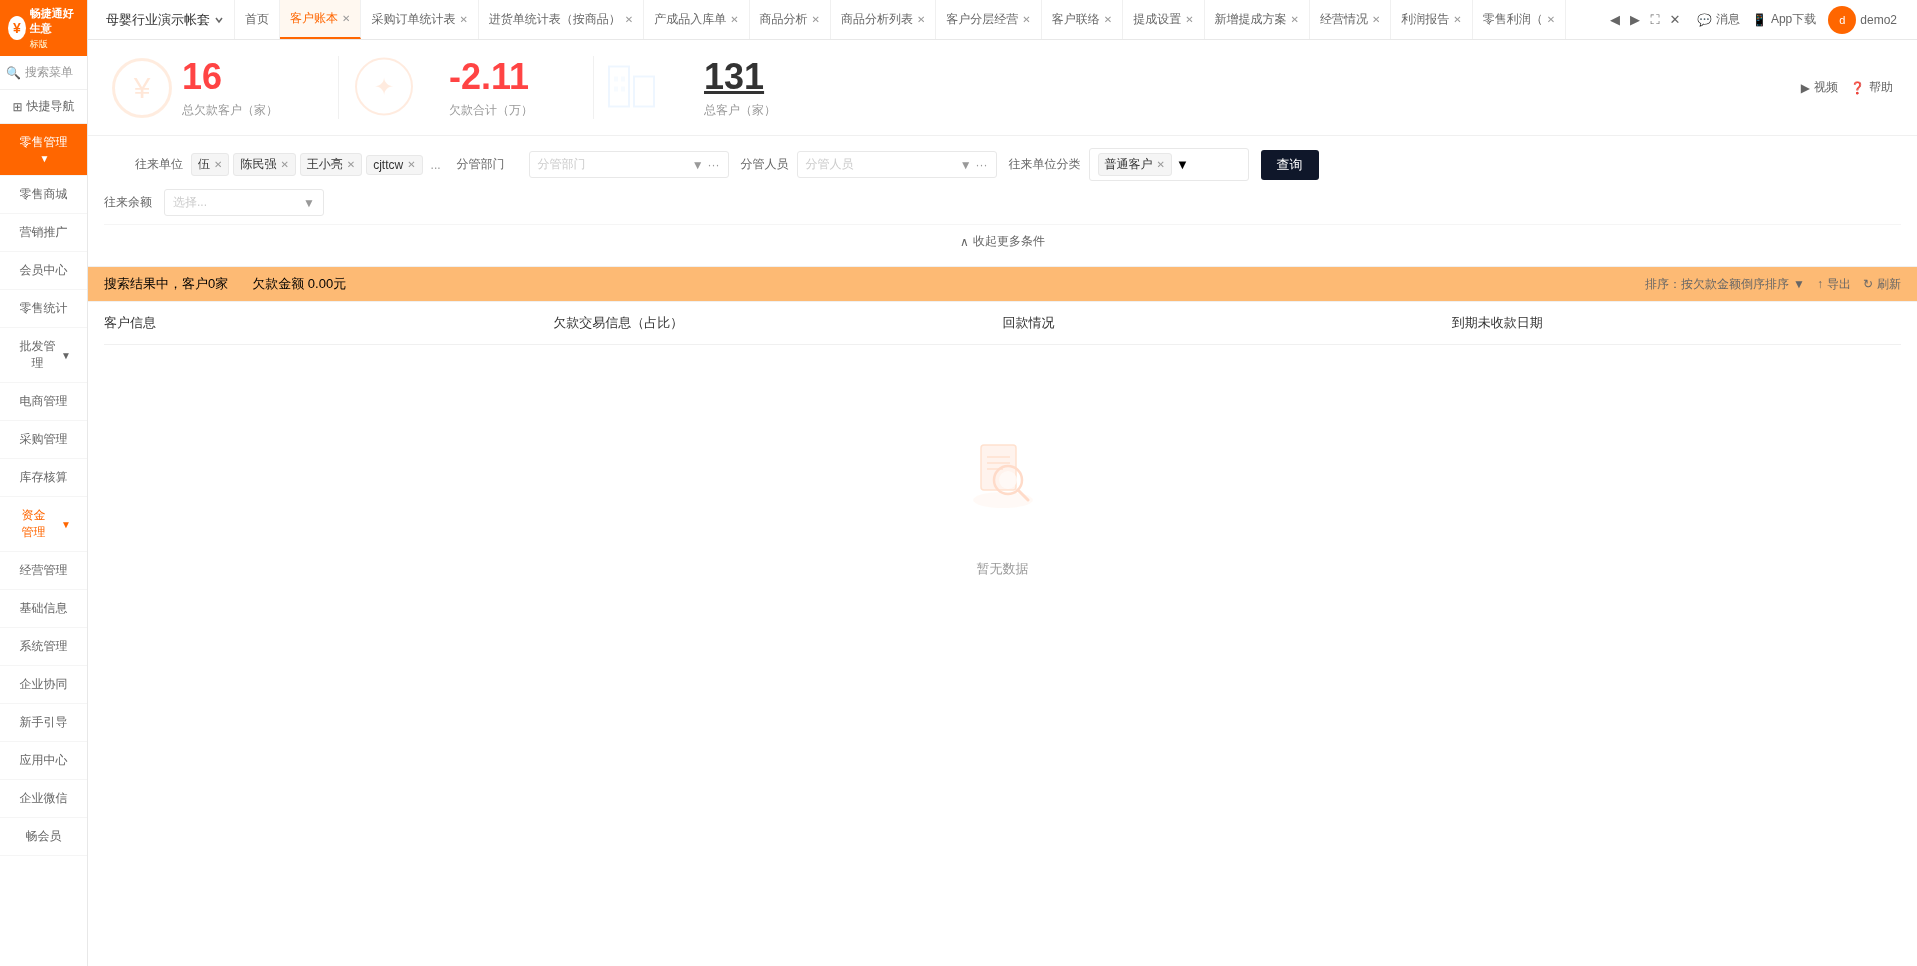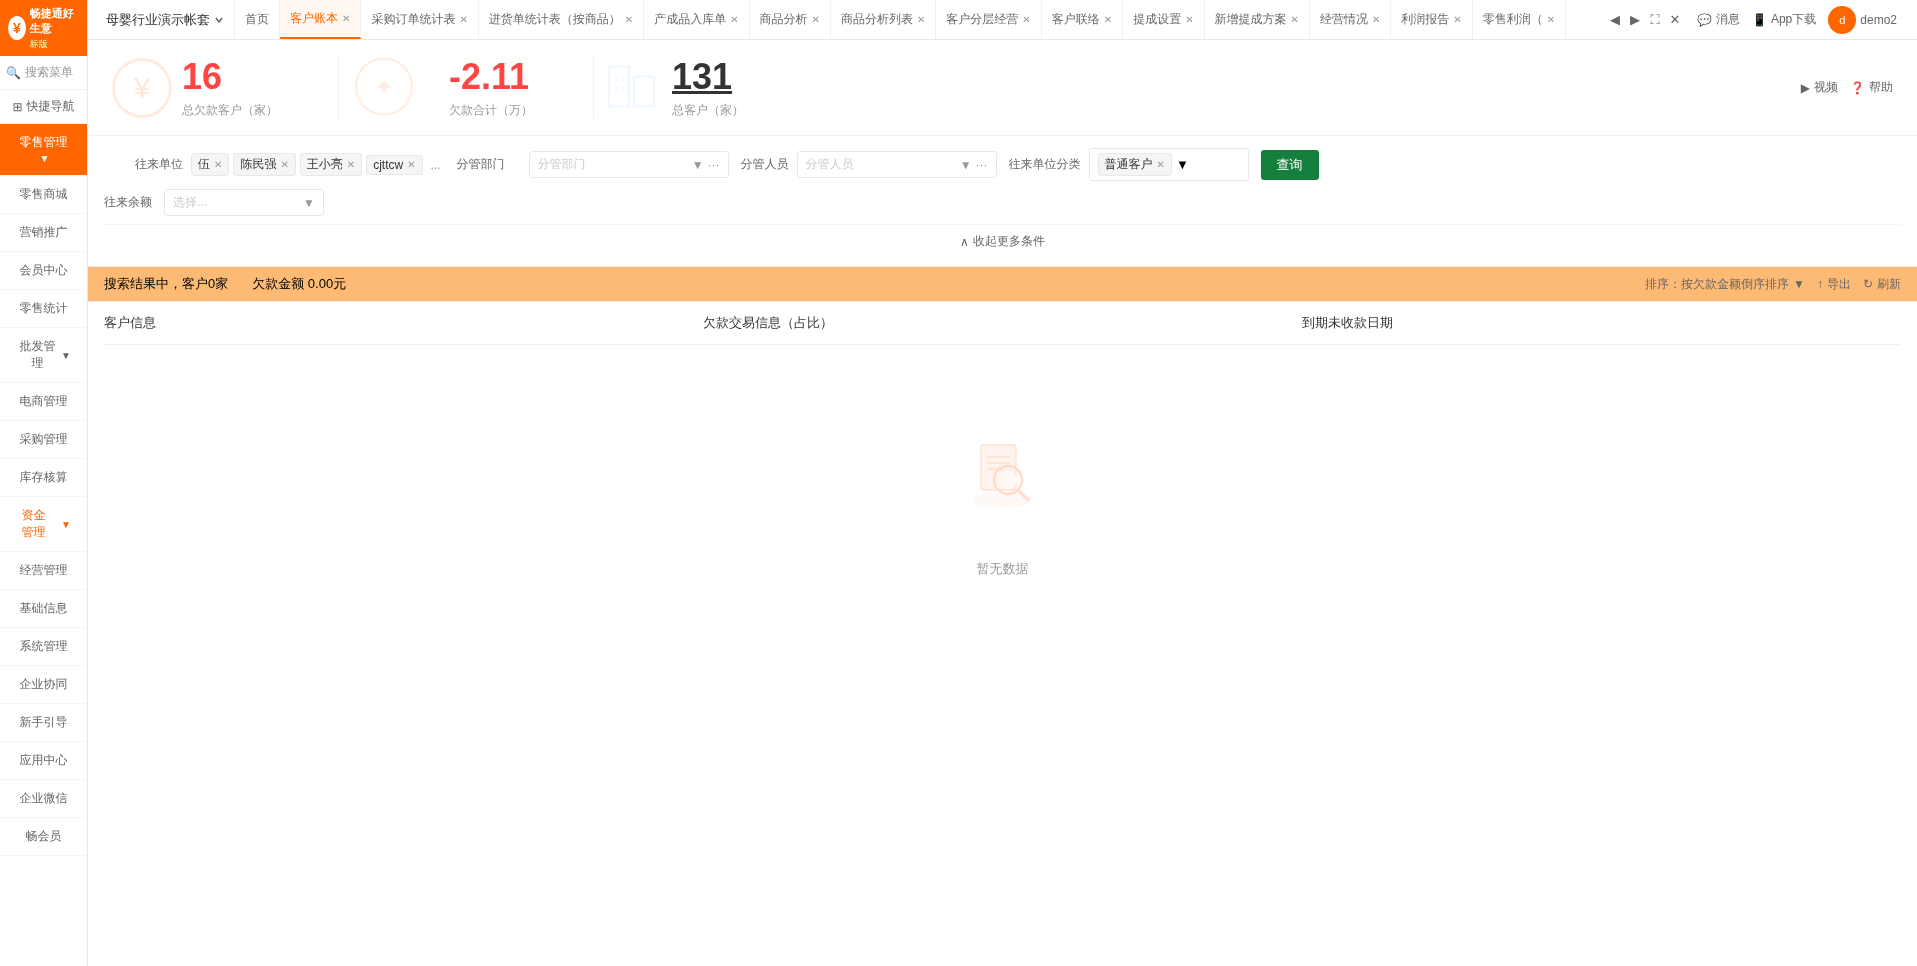--- a/index.html
+++ b/index.html
@@ -62,21 +62,21 @@
     .table-col-1 { flex: 2; }
     .table-col-2 { flex: 2; }
     .table-col-3 { flex: 2; }
     .table-col-4 { flex: 2; }
 
     
     .empty-state { display: flex; flex-direction: column; align-items: center; justify-content: center; padding: 80px 0; }
     .empty-text { font-size: 13px; color: #999; }
 
     
-    .query-btn { background: #15803d; color: #fff; border: none; border-radius: 3px; padding: 6px 16px; font-size: 13px; cursor: pointer; }
+    .query-btn { background: #0f172a; color: #fff; border: none; border-radius: 3px; padding: 6px 16px; font-size: 13px; cursor: pointer; }
 
     .tab-nav-arrow { width: 20px; height: 40px; display: flex; align-items: center; justify-content: center; color: #666; cursor: pointer; flex-shrink: 0; }
   </style>
 </head>
 <body>
 
 <div class="sidebar">
   <div class="sidebar-logo">
     <div style="display:flex;align-items:center;gap:4px;">
       <div style="width:24px;height:24px;background:#fff;border-radius:50%;display:flex;align-items:center;justify-content:center;">
@@ -243,21 +243,21 @@
             <circle cx="30" cy="30" r="28" stroke="#ff6600" stroke-width="2" fill="none"></circle>
             <text x="30" y="38" text-anchor="middle" font-size="24" fill="#ff6600">✦</text>
           </svg>
         </div>
         <div style="margin-left:50px;">
           <div class="stat-value red" style="font-size:36px;font-weight:bold;color:#ff4444;">-2.11</div>
           <div class="stat-label">欠款合计（万）</div>
         </div>
       </div>
 
-      <div style="position:relative;display:flex;align-items:center;padding:0 28px;min-width:200px;border-left:1px solid #f0f0f0;">
+      <div style="position:relative;display:flex;align-items:center;padding:0 60px;min-width:200px;border-left:1px solid #f0f0f0;">
         <div style="position:absolute;left:10px;top:50%;transform:translateY(-50%);opacity:0.1;">
           <svg width="60" height="50" viewBox="0 0 60 50">
             <rect x="5" y="5" width="20" height="40" stroke="#66aaff" stroke-width="2" fill="none"></rect>
             <rect x="30" y="15" width="20" height="30" stroke="#66aaff" stroke-width="2" fill="none"></rect>
             <rect x="10" y="15" width="4" height="5" fill="#66aaff" opacity="0.5"></rect>
             <rect x="17" y="15" width="4" height="5" fill="#66aaff" opacity="0.5"></rect>
             <rect x="10" y="25" width="4" height="5" fill="#66aaff" opacity="0.5"></rect>
             <rect x="17" y="25" width="4" height="5" fill="#66aaff" opacity="0.5"></rect>
           </svg>
         </div>
@@ -373,20 +373,21 @@
           <span>↻</span>
           <span>刷新</span>
         </div>
       </div>
     </div>
 
     <div class="table-container">
       <div class="table-header">
         <div class="table-col table-col-1">客户信息</div>
         <div class="table-col table-col-2">欠款交易信息（占比）</div>
+        <div class="table-col table-col-3">回款情况</div>
         <div class="table-col table-col-4">到期未收款日期</div>
       </div>
 
       <div class="empty-state">
         <div style="font-size:80px;opacity:0.35;margin-bottom:16px;">
           
           <svg width="100" height="100" viewBox="0 0 100 100">
             <ellipse cx="50" cy="75" rx="30" ry="8" fill="#ffccaa" opacity="0.3"></ellipse>
 
             <rect x="28" y="20" width="35" height="45" rx="3" fill="#ffddcc" stroke="#ffaa77" stroke-width="1.5"></rect>

